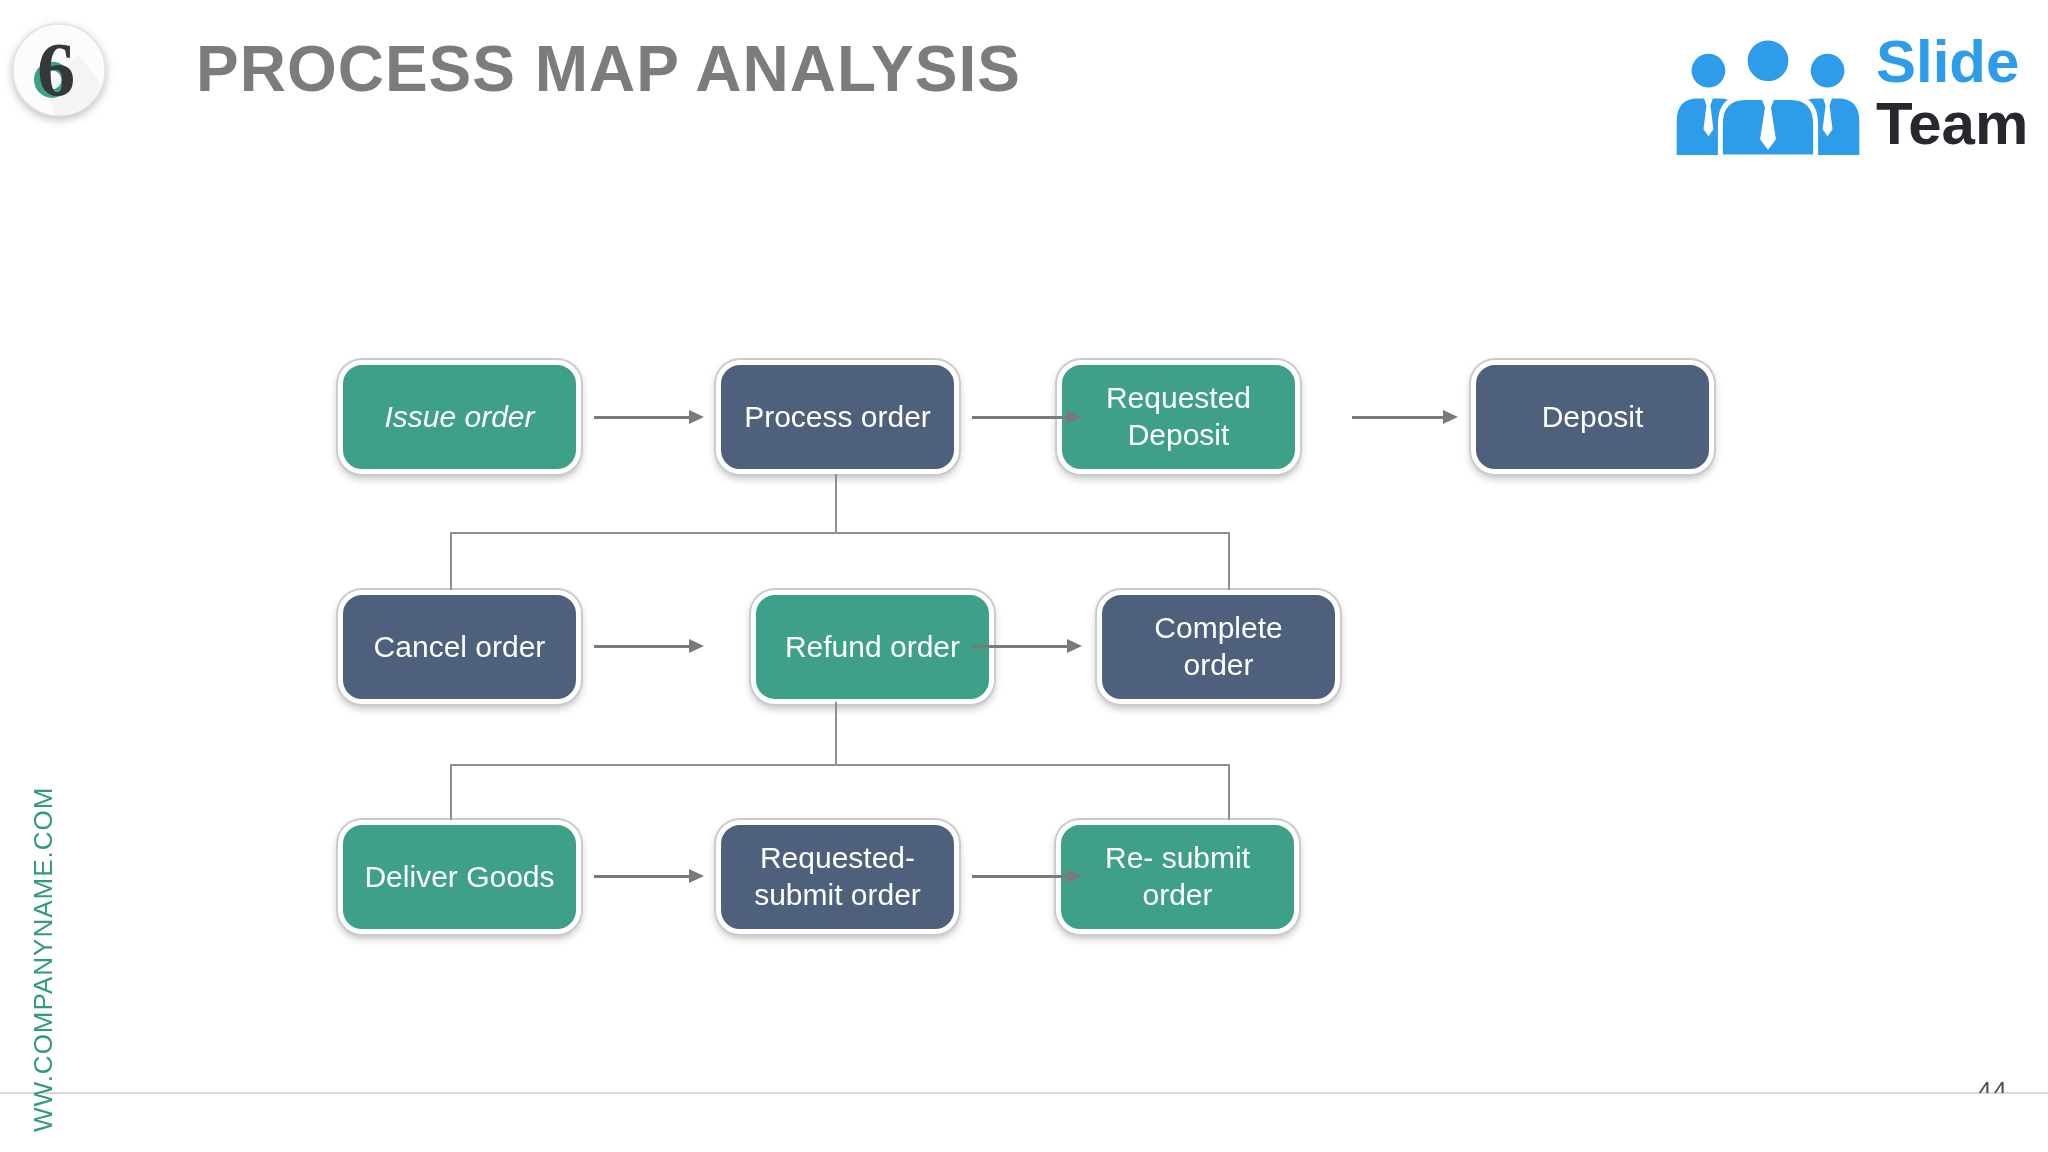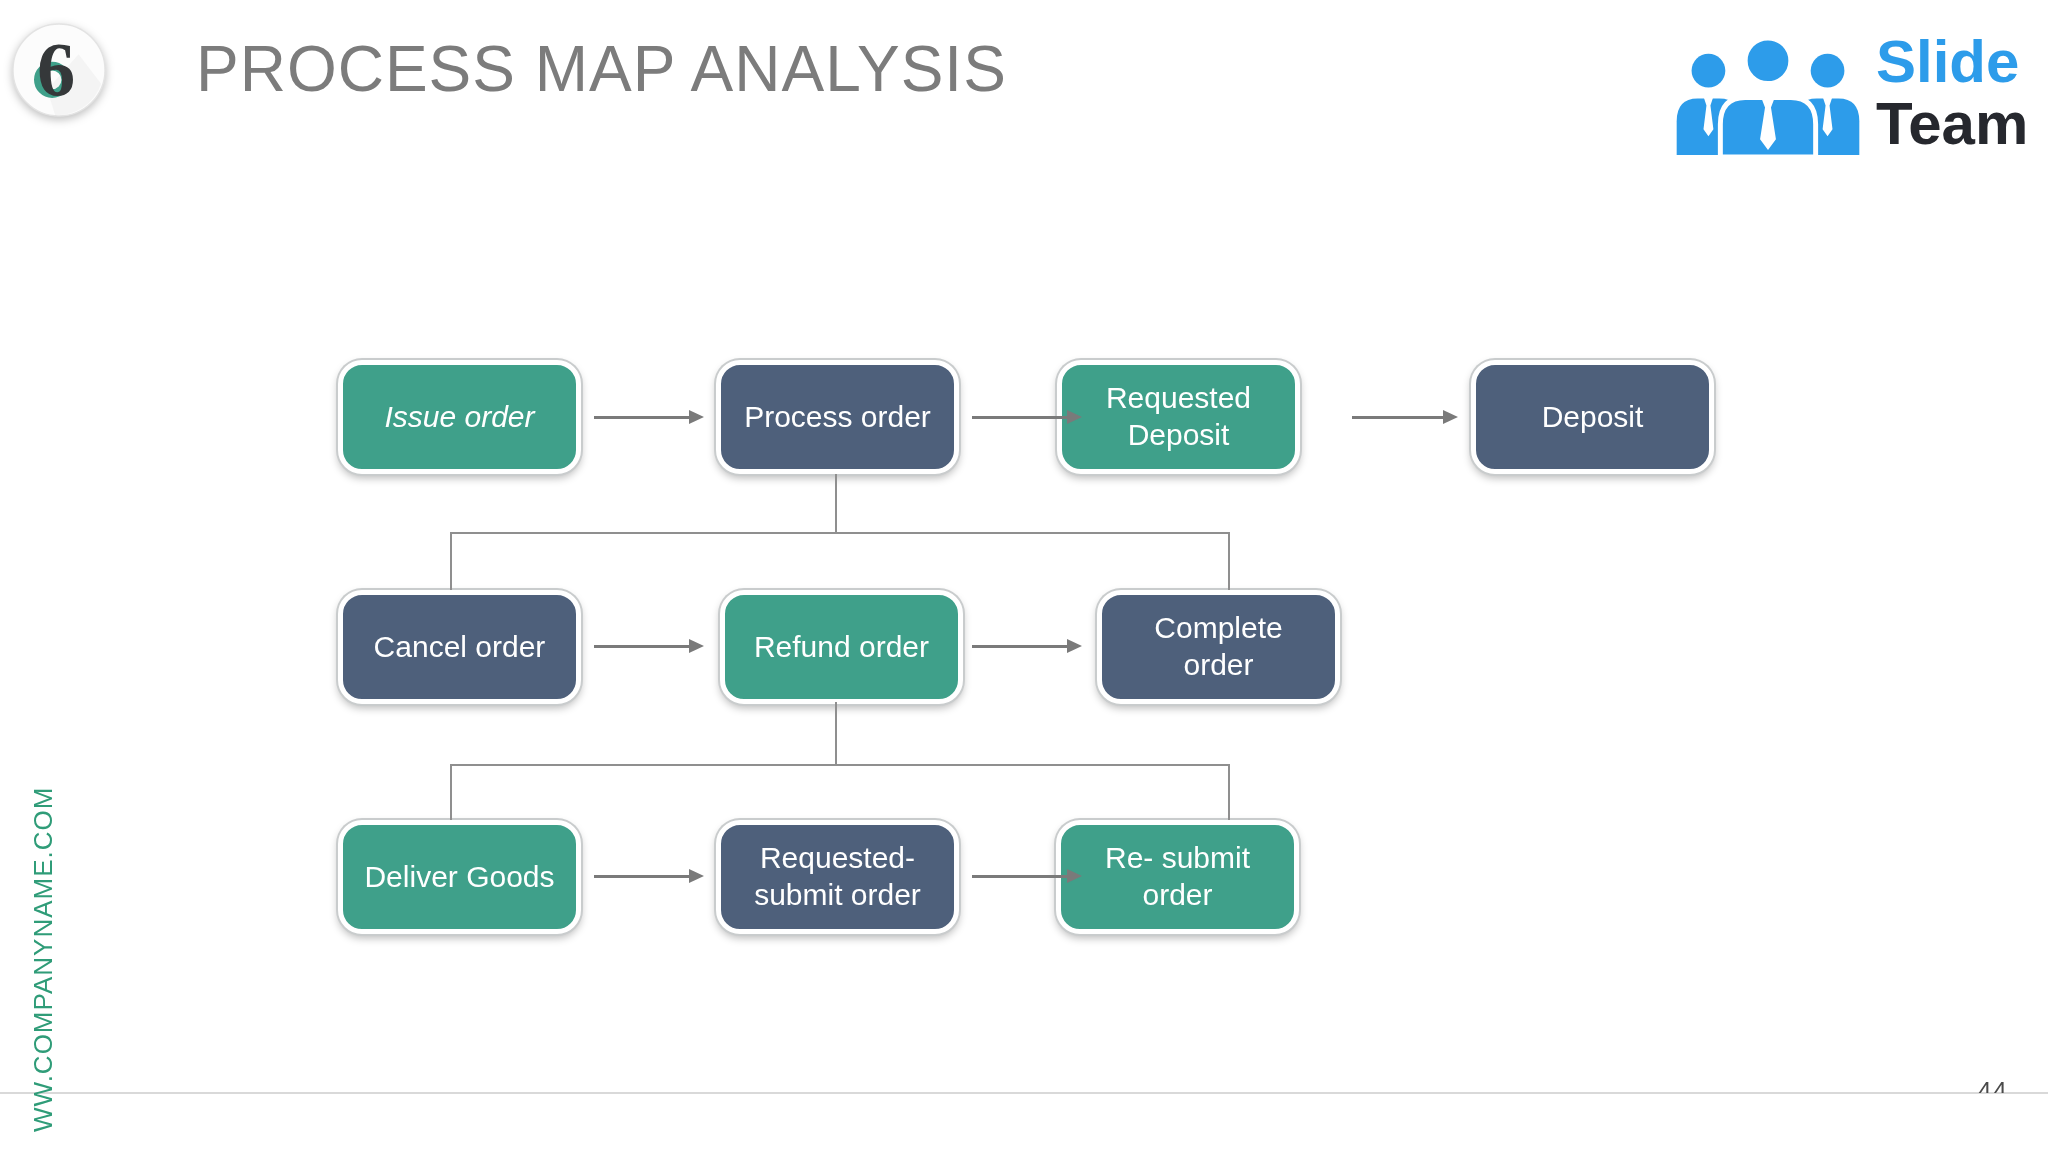--- a/index.html
+++ b/index.html
@@ -5,21 +5,21 @@
   html,body{margin:0;padding:0;background:#fff;}
   .slide{
     position:relative;width:2048px;height:1152px;background:#ffffff;overflow:hidden;
     font-family:"Liberation Sans", sans-serif;
   }
   
   .badge{position:absolute;left:10px;top:20px;width:98px;height:100px;}
   .badge svg{filter:drop-shadow(0 3px 4px rgba(0,0,0,.25));}
   .title{
     position:absolute;left:196px;top:34px;margin:0;
-    font-size:64px;font-weight:400;letter-spacing:1px;line-height:70px;
+    font-size:64px;font-weight:700;letter-spacing:1px;line-height:70px;
     color:var(--title_gray);white-space:nowrap;
   }
   .logo{position:absolute;left:1668px;top:26px;display:flex;align-items:center;}
   .logo-icon{width:200px;height:134px;}
   .logo-text{margin-left:8px;line-height:62px;font-weight:700;font-size:60px;}
   .logo-line1{color:var(--logo_blue);}
   .logo-line2{color:var(--logo_dark);}
   
   .node{
     position:absolute;width:243px;height:114px;box-sizing:border-box;
@@ -100,21 +100,21 @@
     <span>Requested
 Deposit</span>
   </div>
   <div class="node" style="left:1471px;top:360px;" data-variant="slate">
     <span>Deposit</span>
   </div>
 
   <div class="node" style="left:338px;top:590px;justify-content:center;" data-variant="slate">
     <span>Cancel order</span>
   </div>
-  <div class="node" style="left:720px;top:590px;justify-content:center;" data-variant="teal">
+  <div class="node" style="left:751px;top:590px;justify-content:center;" data-variant="teal">
     <span>Refund order</span>
   </div>
   <div class="node" style="left:1097px;top:590px;" data-variant="slate">
     <span>Complete
 order</span>
   </div>
 
   <div class="node" style="left:338px;top:820px;" data-variant="teal">
     <span>Deliver Goods</span>
   </div>

